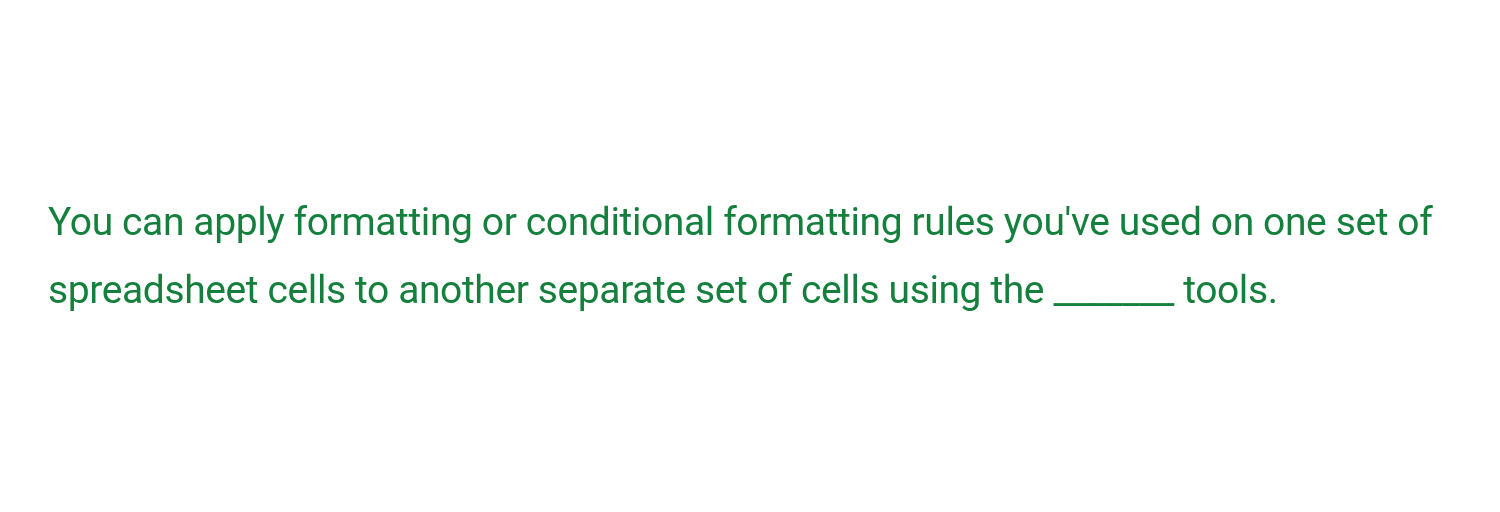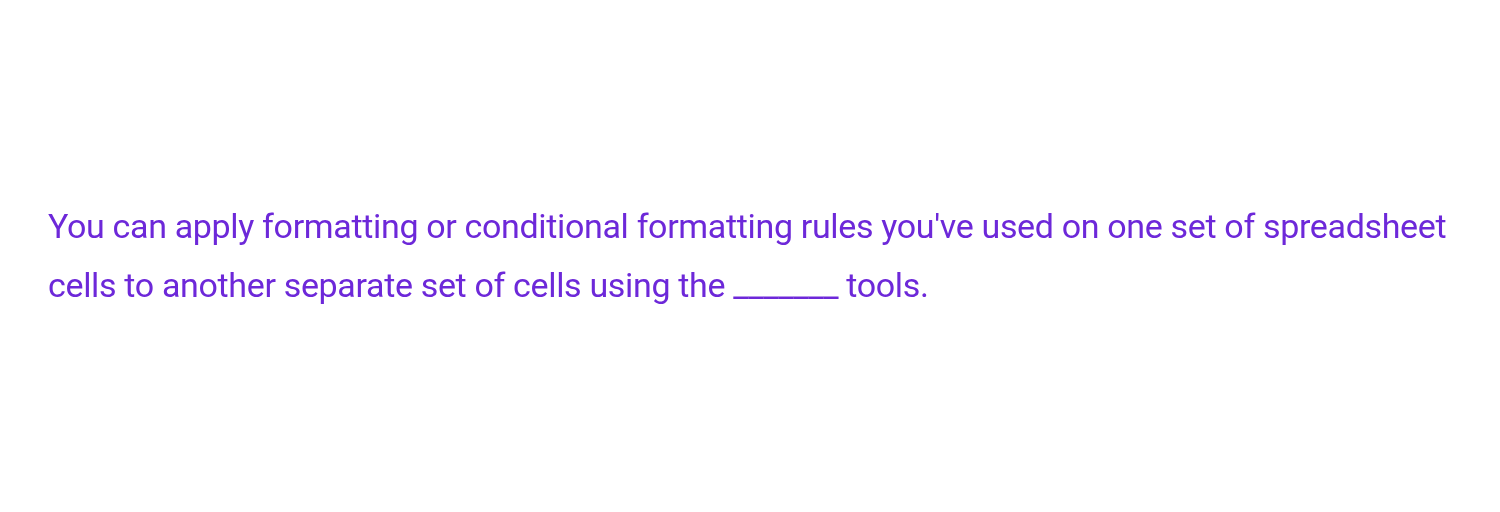--- a/index.html
+++ b/index.html
@@ -10,23 +10,23 @@
     body {
       width: 1500px;
       height: 512px;
       background: #ffffff;
       font-family: -apple-system, BlinkMacSystemFont, "Segoe UI", Roboto, Helvetica, Arial, sans-serif;
       display: flex;
       align-items: center;
       padding: 0 48px;
     }
     .question-text {
-      font-size: 34px;
+      font-size: 39px;
       line-height: 1.75;
-      color: #6d28d9;
+      color: #15803d;
       font-weight: 400;
       letter-spacing: -0.01em;
     }
   </style>
 </head>
 <body>
 
 <div class="question-text">You can apply formatting or conditional formatting rules you've used on one set of spreadsheet cells to another separate set of cells using the _______ tools.</div>
 
 </body></html>

